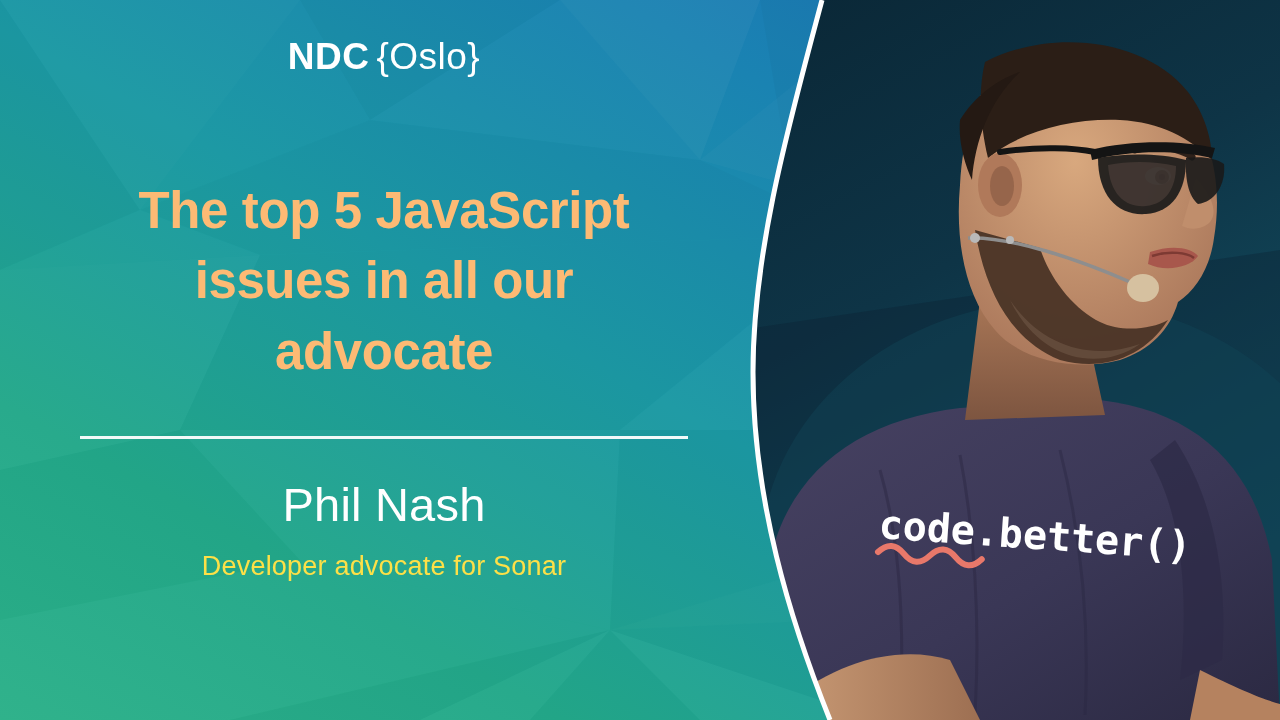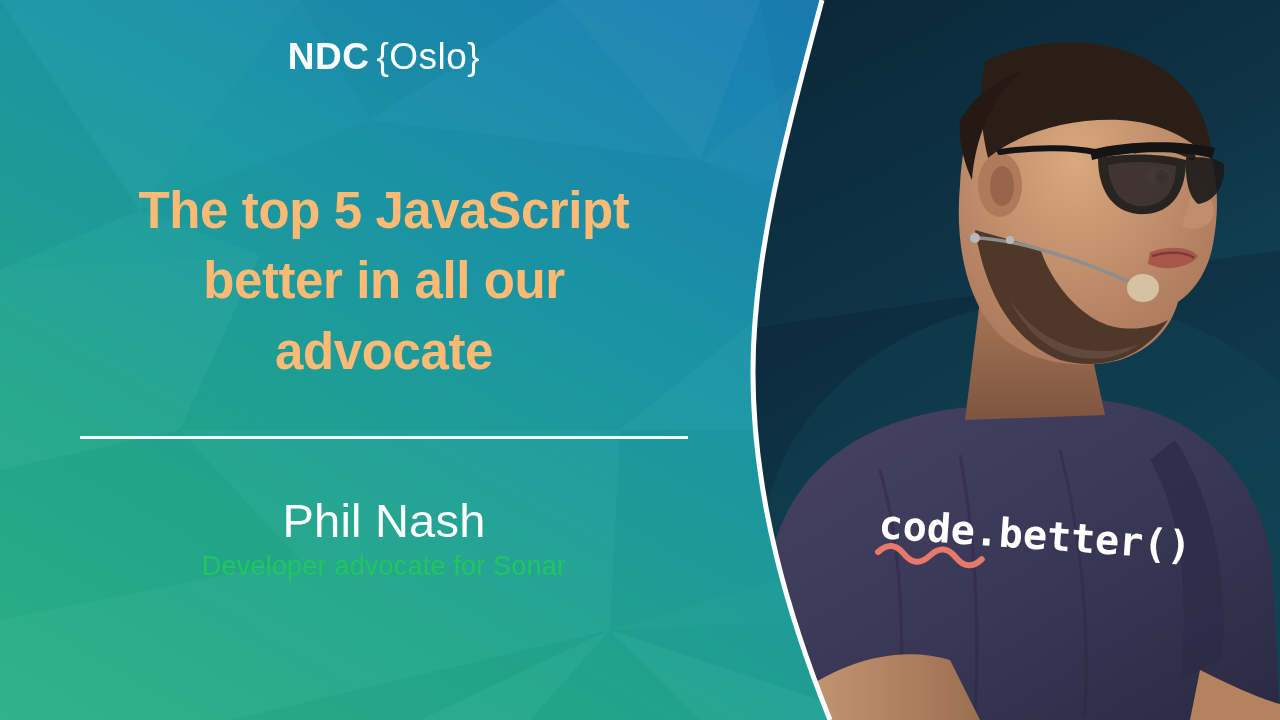--- a/index.html
+++ b/index.html
@@ -80,28 +80,27 @@
 
   #speaker-name {
     position: absolute;
     left: 0; top: 477px;
     width: 768px;
     text-align: center;
     color: #ffffff;
     font-size: 47px;
     font-weight: 400;
     letter-spacing: 0.2px;
-    margin-top: 16px;
   }
   #speaker-role {
     position: absolute;
     left: 0; top: 551px;
     width: 768px;
     text-align: center;
-    color: #22c55e;
+    color: #fde047;
     font-size: 27px;
     font-weight: 300;
     letter-spacing: 0.2px;
   }
 </style>
 </head>
 <body>
 
 <div id="slide">
 
@@ -273,21 +272,21 @@
   </div>
 
   <div class="text-col">
 
     <div id="ndc-logo">
       <span class="ndc-mark">NDC</span><span class="ndc-city">{Oslo}</span>
     </div>
 
     <div id="talk-title">
       <div>The top 5 JavaScript</div>
-      <div>better in all our</div>
+      <div>issues in all our</div>
       <div>advocate</div>
     </div>
 
     <div id="divider"></div>
 
     <div id="speaker-name">Phil Nash</div>
     <div id="speaker-role">Developer advocate for Sonar</div>
   </div>
 
 </div>

